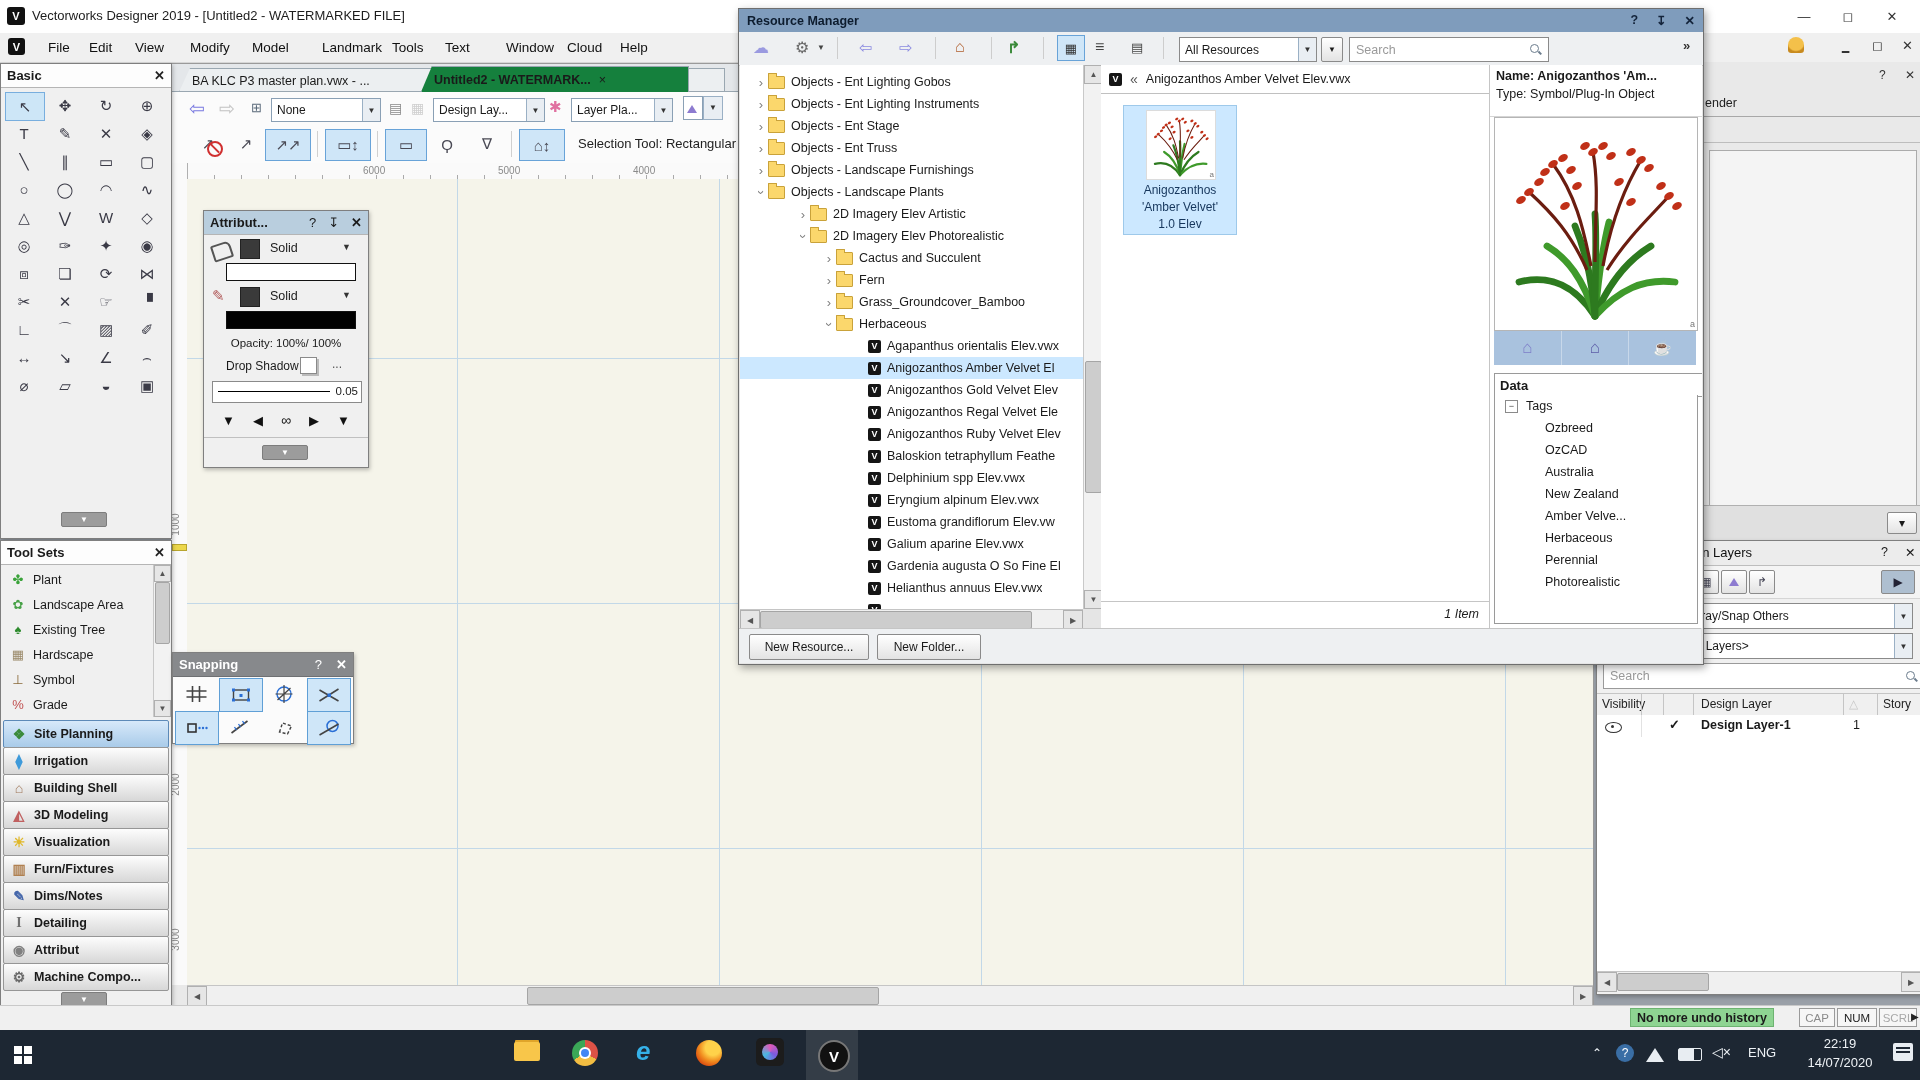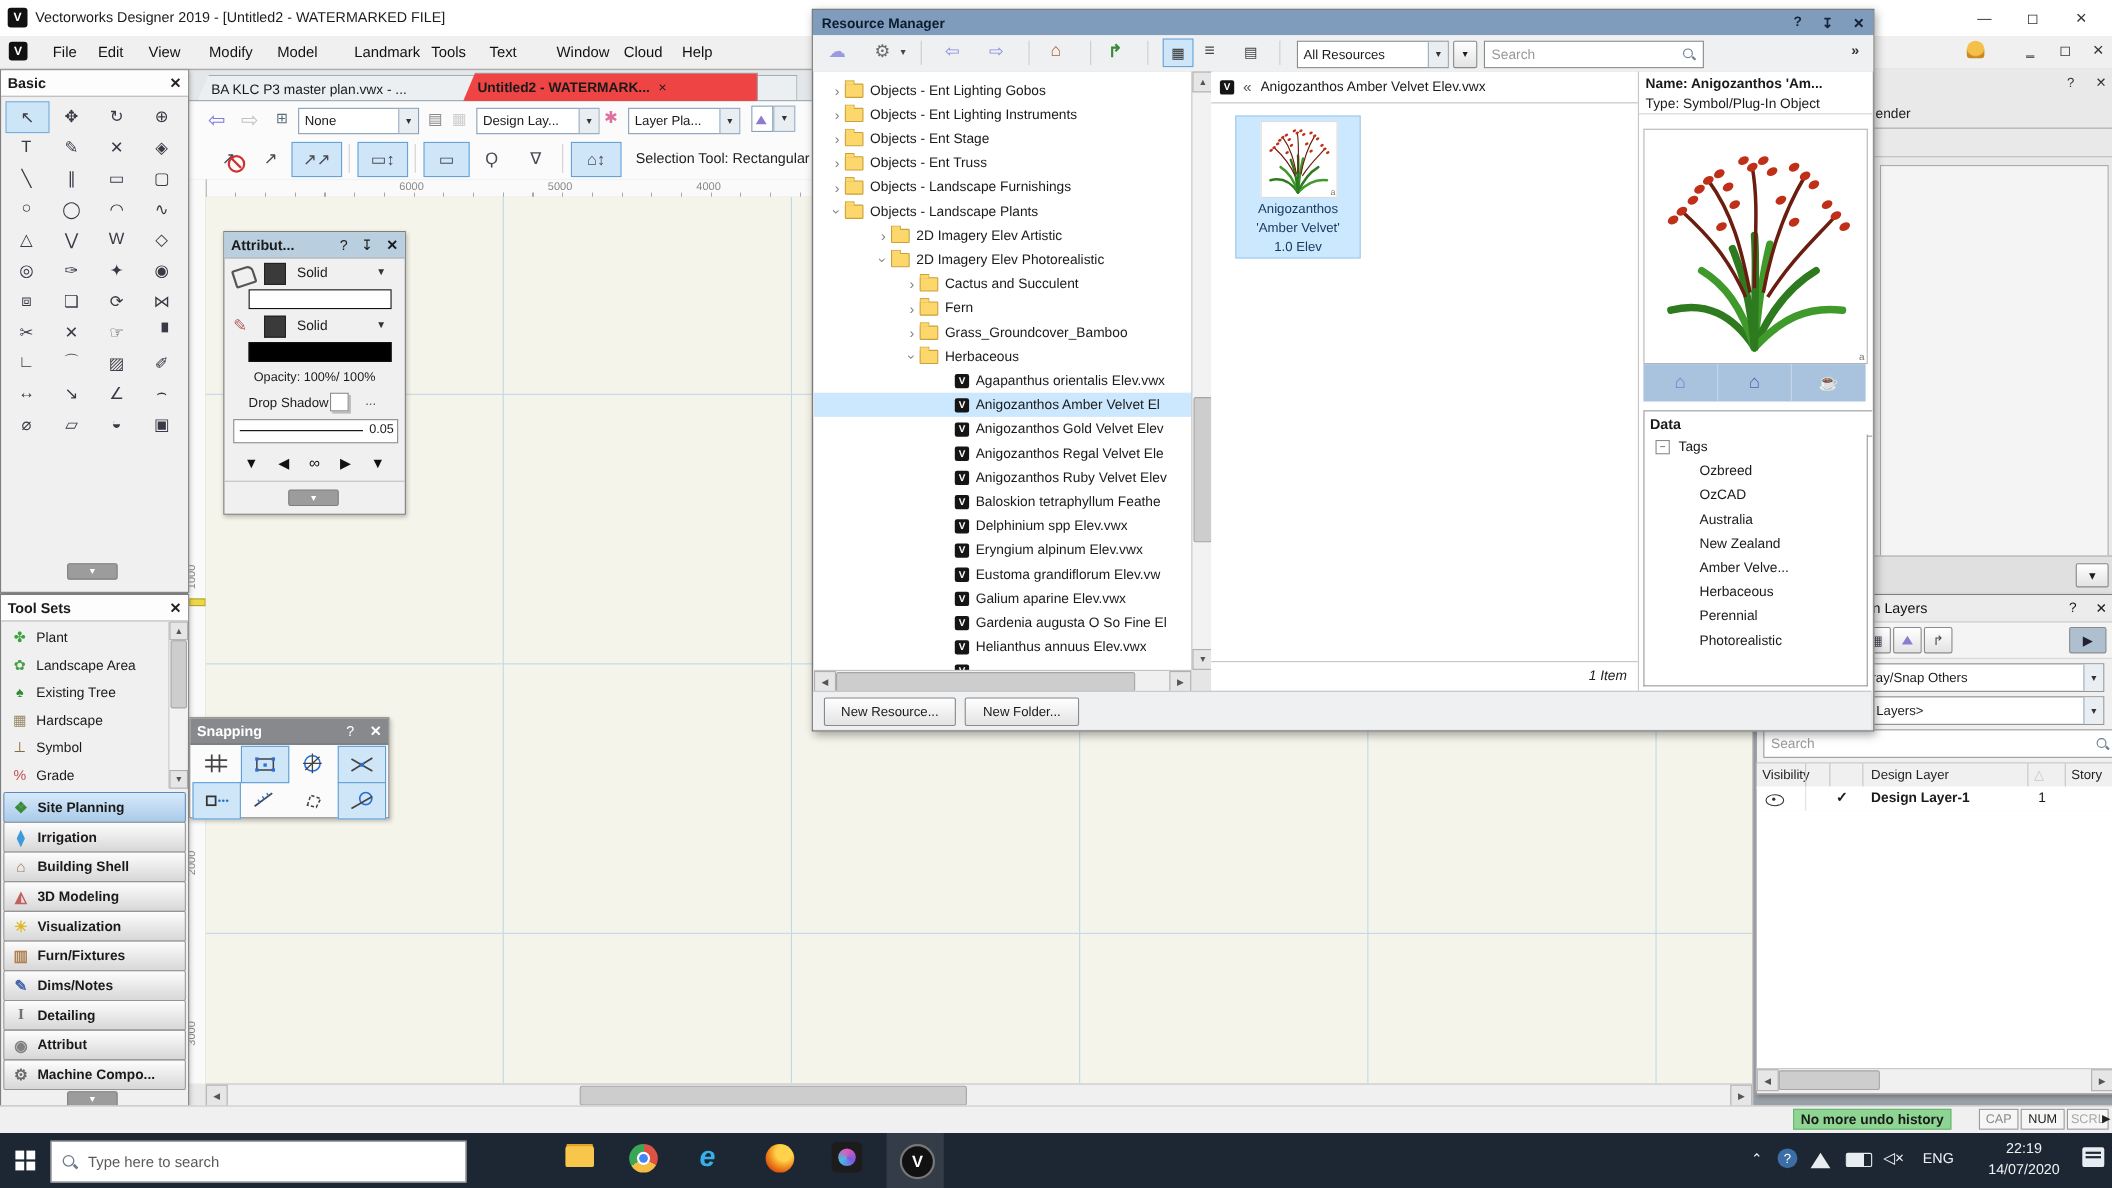--- a/index.html
+++ b/index.html
@@ -29,21 +29,21 @@
   .ts-btn{position:absolute;left:2px;width:164px;height:26px;display:flex;align-items:center;font-size:12.5px;font-weight:bold;
     background:linear-gradient(#fdfdfd,#d7d7d7);border:1px solid #969696;border-radius:2px;}
   .ts-btn.sel{background:linear-gradient(#d7e9fa,#a9cbe9);border:1px solid #5d8ab8;}
   .scroll-v{background:#f2f2f2;border-left:1px solid #c9c9c9;}
   .scroll-btn{position:absolute;background:#e6e6e6;border:1px solid #b0b0b0;color:#555;display:flex;align-items:center;
     justify-content:center;font-size:8px;}
   .scroll-thumb{position:absolute;background:#cdcdcd;border:1px solid #a5a5a5;border-radius:2px;}
   
   .tab{position:absolute;top:4px;height:23px;background:#eceff1;border:1px solid #9aa7b1;border-bottom:none;
     display:flex;align-items:center;padding:0 12px;font-size:12.5px;clip-path:polygon(11px 0,100% 0,100% 100%,0 100%);}
-  .tab.active{background:#ef4444;font-weight:bold;top:2px;height:25px;z-index:2;}
+  .tab.active{background:#15803d;font-weight:bold;top:2px;height:25px;z-index:2;}
   .combo{position:absolute;background:#fff;border:1px solid #8aa0b5;display:flex;align-items:center;font-size:12px;}
   .combo .txt{flex:1;padding:0 5px;white-space:nowrap;overflow:hidden;}
   .combo .arrow{width:17px;align-self:stretch;background:#e9eef3;border-left:1px solid #9ab0c5;display:flex;
     align-items:center;justify-content:center;font-size:8px;color:#333;}
   .mode-icon{position:absolute;top:130px;width:34px;height:30px;display:flex;align-items:center;justify-content:center;
     font-size:15px;color:#4a4a55;}
   .mode-icon.sel{background:#cfe6f8;border:1px solid #68a3d8;}
   .vline{position:absolute;background:#c2d8e8;width:1px;}
   .hline{position:absolute;background:#c2d8e8;height:1px;}
   .ruler-num{position:absolute;font-size:10px;color:#8a8a8a;}
@@ -609,21 +609,21 @@
             <div style="white-space: nowrap; overflow: hidden;">'Amber Velvet'</div>
             <div style="white-space: nowrap; overflow: hidden;">1.0 Elev</div>
           </div>
       </div>
       <div class="abs" style="left:0;top:536px;width:388px;height:1px;background:#c5c5c5;"></div>
       <span class="abs" style="right:10px;top:542px;font-size:12.5px;color:#222;font-style:italic;">1 Item</span>
     </div>
 
     <div class="rm-pane" style="left:751px;top:56px;width:212px;height:563px;border:none;">
       <div style="padding:4px 6px 2px 6px;font-weight:bold;font-size:12.5px;white-space:nowrap;overflow:hidden;">Name: Anigozanthos 'Am...</div>
-      <div style="padding:2px 6px 2px 6px;font-size:12.5px;border-bottom:1px solid #d5d5d5;">Type: Symbol/Plug-In Object</div>
+      <div style="padding:2px 6px 15px 6px;font-size:12.5px;border-bottom:1px solid #d5d5d5;">Type: Symbol/Plug-In Object</div>
       <div class="abs" style="left:4px;top:52px;width:202px;height:212px;background:#fff;border:1px solid #b5b5b5;">
         <svg class="plant-svg" viewBox="0 0 100 100" style="width:200px;height:200px;margin-top:4px;">
             <path d="M50 97 C40 82 28 76 12 80" stroke="#2d7a1f" stroke-width="3.4" fill="none" stroke-linecap="round"></path>
             <path d="M50 97 C44 78 36 68 26 62" stroke="#3f9a2b" stroke-width="3.4" fill="none" stroke-linecap="round"></path>
             <path d="M50 97 C48 76 45 64 40 52" stroke="#2d7a1f" stroke-width="3.4" fill="none" stroke-linecap="round"></path>
             <path d="M50 97 C52 74 54 62 57 50" stroke="#3f9a2b" stroke-width="3.4" fill="none" stroke-linecap="round"></path>
             <path d="M50 97 C58 78 68 68 78 62" stroke="#2d7a1f" stroke-width="3.4" fill="none" stroke-linecap="round"></path>
             <path d="M50 97 C62 84 74 78 90 80" stroke="#3f9a2b" stroke-width="3.4" fill="none" stroke-linecap="round"></path>
             <path d="M50 97 C50 72 51 60 50 46" stroke="#2d7a1f" stroke-width="3.4" fill="none" stroke-linecap="round"></path>
             <path d="M48 72 C44 52 40 36 29 21" stroke="#6b1d10" stroke-width="1.6" fill="none"></path>
@@ -792,24 +792,20 @@
   <div class="abs" style="left:0;top:1005px;width:1920px;height:25px;background:#f0f0f0;border-top:1px solid #c9c9c9;z-index:70;">
     <span class="abs" style="left:1630px;top:2px;height:17px;padding:0 6px;background:#8ed492;border:1px solid #6db371;font-size:12.5px;font-weight:bold;display:flex;align-items:center;">No more undo history</span>
     <span class="statusbox" style="left:1799px;width:34px;color:#8a8a8a;">CAP</span>
     <span class="statusbox" style="left:1837px;width:38px;">NUM</span>
     <span class="statusbox" style="left:1879px;width:36px;color:#a8a8a8;">SCRL</span>
     <span class="abs" style="left:1911px;top:5px;font-size:10px;color:#222;">▶</span>
   </div>
 
   <div id="taskbar" class="abs">
     <span class="abs startgrid" style="left:14px;top:16px;"></span>
-    <div class="abs" style="left:46px;top:7px;width:356px;height:36px;background:#ffffff;border:1px solid #8a8a8a;display:flex;align-items:center;gap:10px;padding:0 10px;">
-      <span class="magnifier" style="transform:scale(1.2);"></span>
-      <span style="color:#5a5a5a;font-size:13.5px;">Type here to search</span>
-    </div>
 
     <span class="abs" style="left:514px;top:12px;width:26px;height:19px;background:#f8c64a;border-radius:2px;box-shadow:0 -3px 0 -1px #e0a52a;"></span>
     <span class="abs" style="left:572px;top:10px;width:26px;height:26px;border-radius:50%;background:conic-gradient(#de5246 0 33%,#f2bd42 0 66%,#3aa757 0 100%);">
       <span class="abs" style="left:7px;top:7px;width:12px;height:12px;background:#fff;border-radius:50%;"></span>
       <span class="abs" style="left:9px;top:9px;width:8px;height:8px;background:#4286f5;border-radius:50%;"></span>
     </span>
     <span class="abs" style="left:636px;top:6px;font-size:26px;font-weight:bold;font-style:italic;color:#35b1e8;">e</span>
     <span class="abs" style="left:696px;top:10px;width:26px;height:26px;border-radius:50%;background:radial-gradient(circle at 65% 30%,#ffd24a 0 30%,#f08a1e 55%,#d9480f 80%);"></span>
     <span class="abs" style="left:756px;top:8px;width:28px;height:28px;background:#1c1c1c;border-radius:5px;">
       <span class="abs" style="left:6px;top:6px;width:16px;height:16px;border-radius:50%;background:conic-gradient(#e05ab8,#7a5ae0,#4ab8e0,#e05ab8);"></span>

